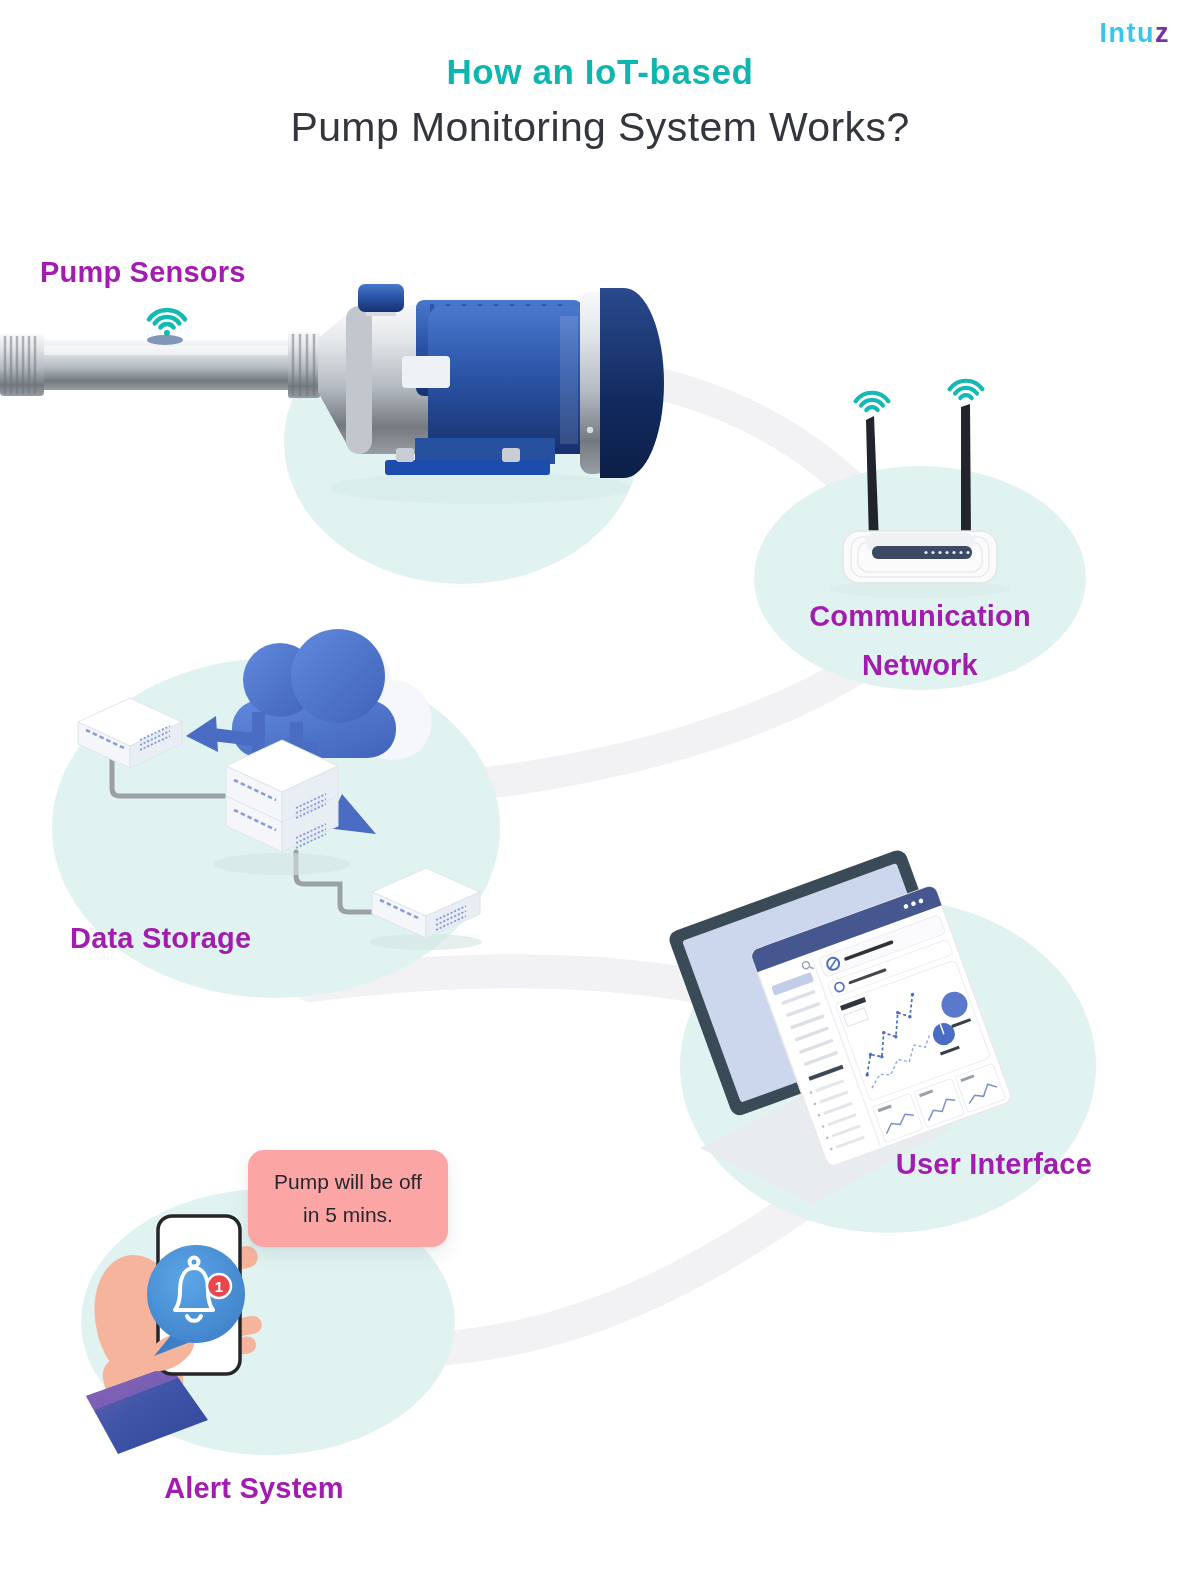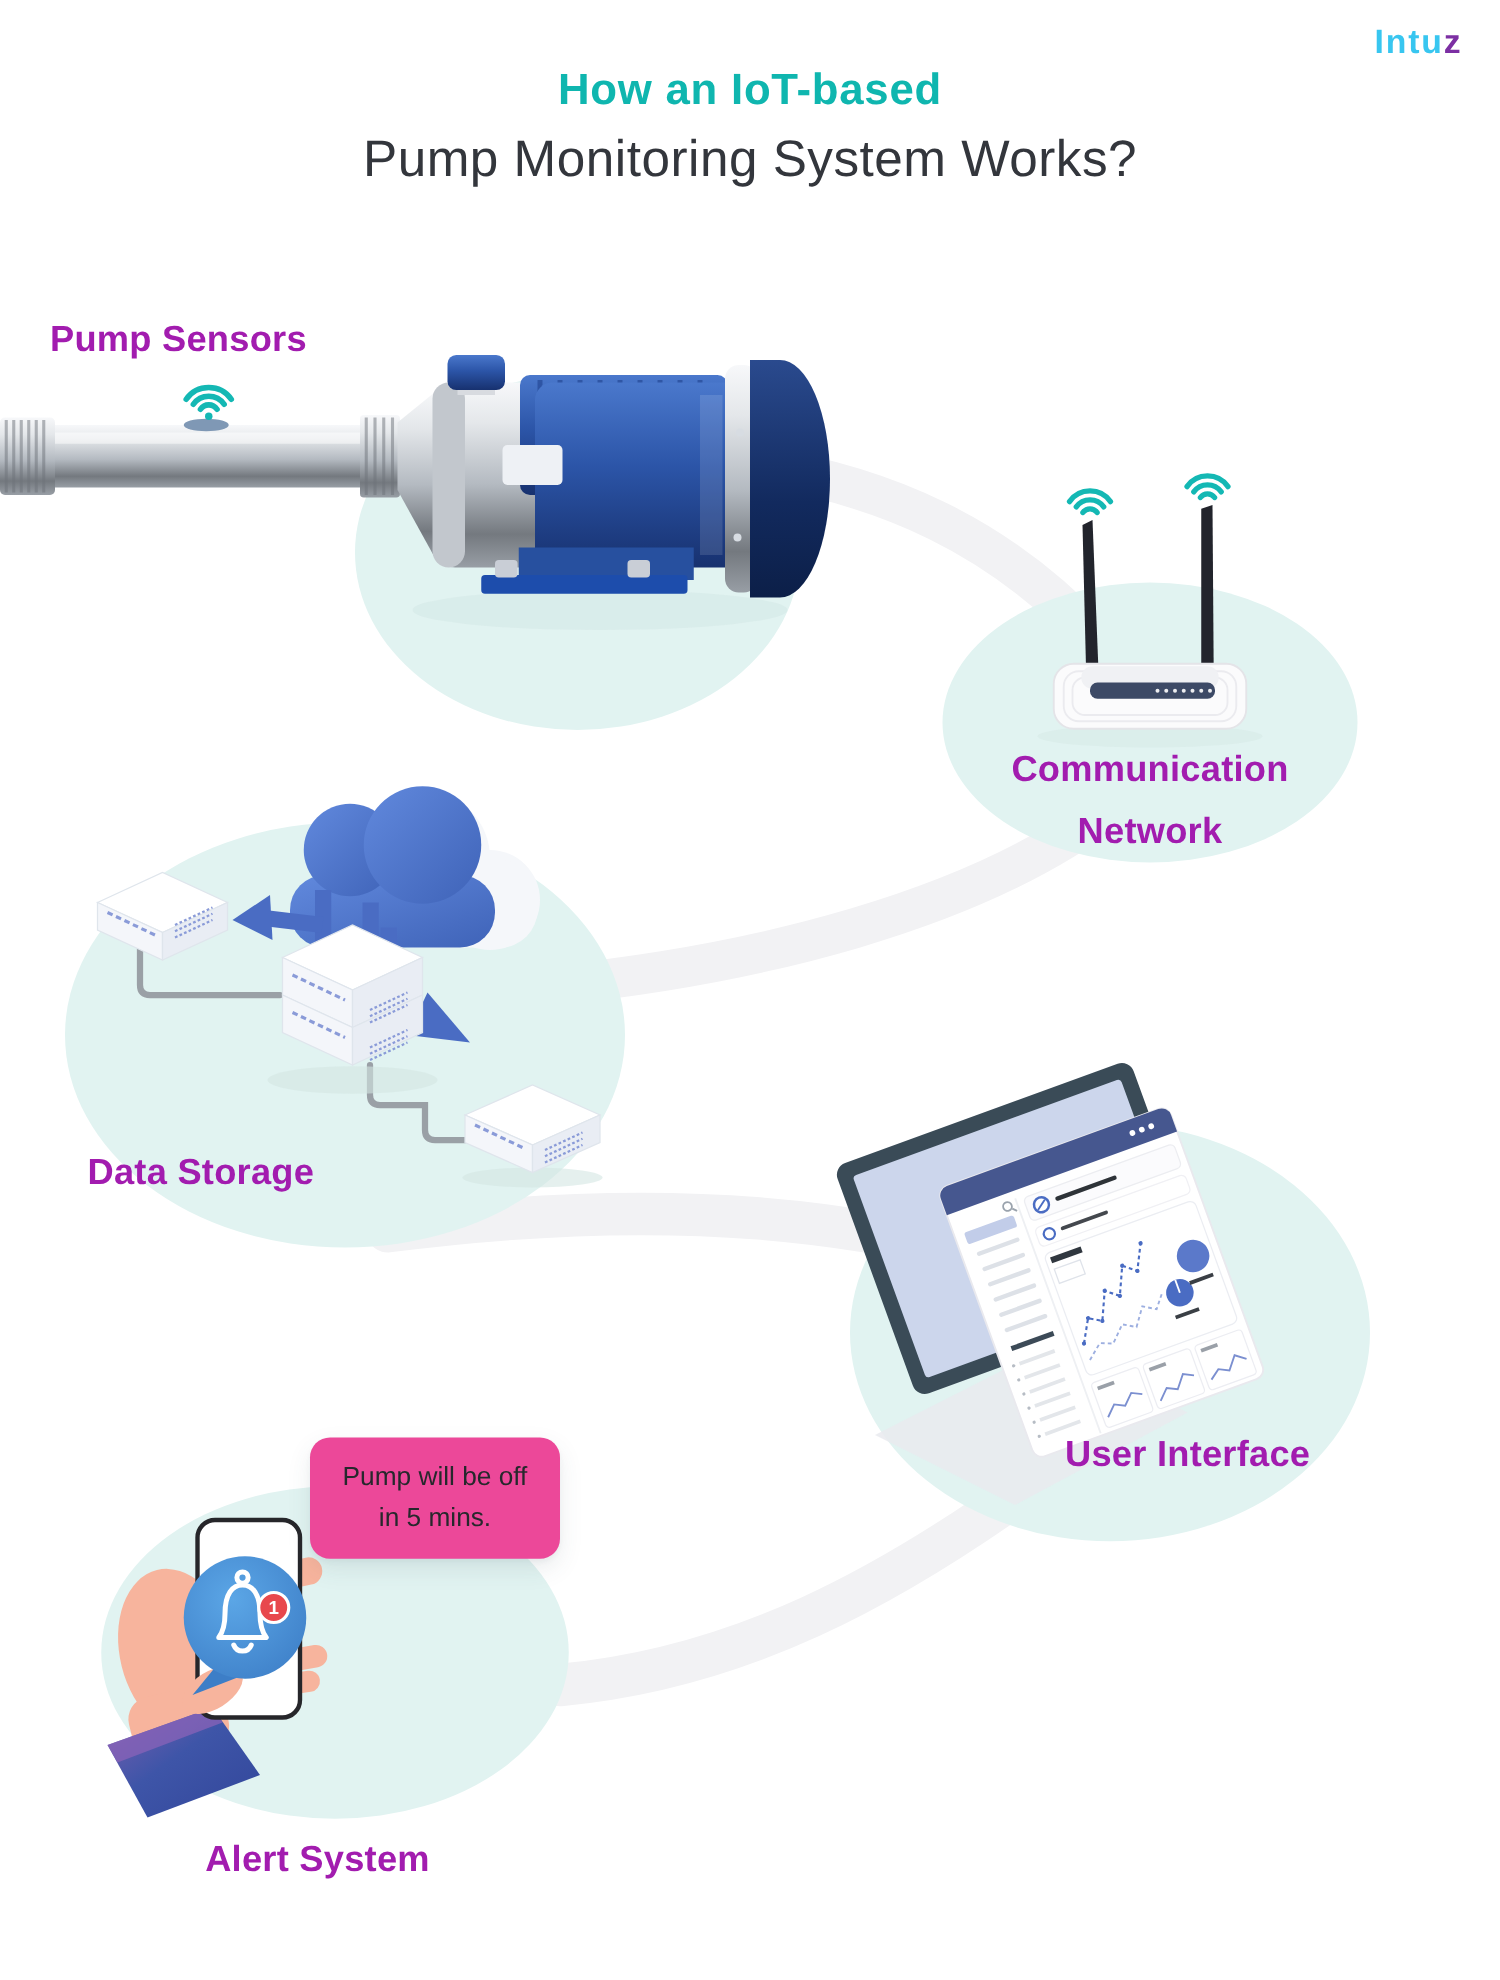--- a/index.html
+++ b/index.html
@@ -1,26 +1,26 @@
 <!DOCTYPE html>
 <html><head>
 <meta charset="utf-8">
 <style>
   html,body{margin:0;padding:0;background:#ffffff;}
   .canvas{position:relative;width:1200px;height:1584px;background:#ffffff;overflow:hidden;
           font-family:"Liberation Sans",sans-serif;}
   .layer{position:absolute;left:0;top:0;width:1200px;height:1584px;}
-  .abs{position:absolute;}
+  .abs{position:absolute;text-align:right;}
   .title-1{width:1200px;text-align:center;font-size:35px;font-weight:700;color:#0fb6af;letter-spacing:.6px;}
   .title-2{width:1200px;text-align:center;font-size:41px;font-weight:400;color:#33363c;letter-spacing:.4px;}
   .logo{font-size:27px;font-weight:700;letter-spacing:1.5px;color:#38c6f0;}
   .logo .z{color:#7c2fa3;}
   .section-label{font-size:29px;font-weight:600;color:#a21caf;letter-spacing:.2px;line-height:49px;}
   .centered{text-align:center;}
-  .notify-card{width:200px;height:97px;background:#ec4899;border-radius:16px;
+  .notify-card{width:200px;height:97px;background:#fca5a5;border-radius:16px;
                box-shadow:0 8px 20px rgba(60,80,90,.10), 0 2px 4px rgba(60,80,90,.05);
                text-align:center;padding-top:15px;box-sizing:border-box;
                font-size:21px;font-weight:500;color:#26282c;line-height:33px;}
 </style>
 </head>
 <body>
 
 <div class="canvas">
 
   <svg class="layer" viewBox="0 0 1200 1584">

